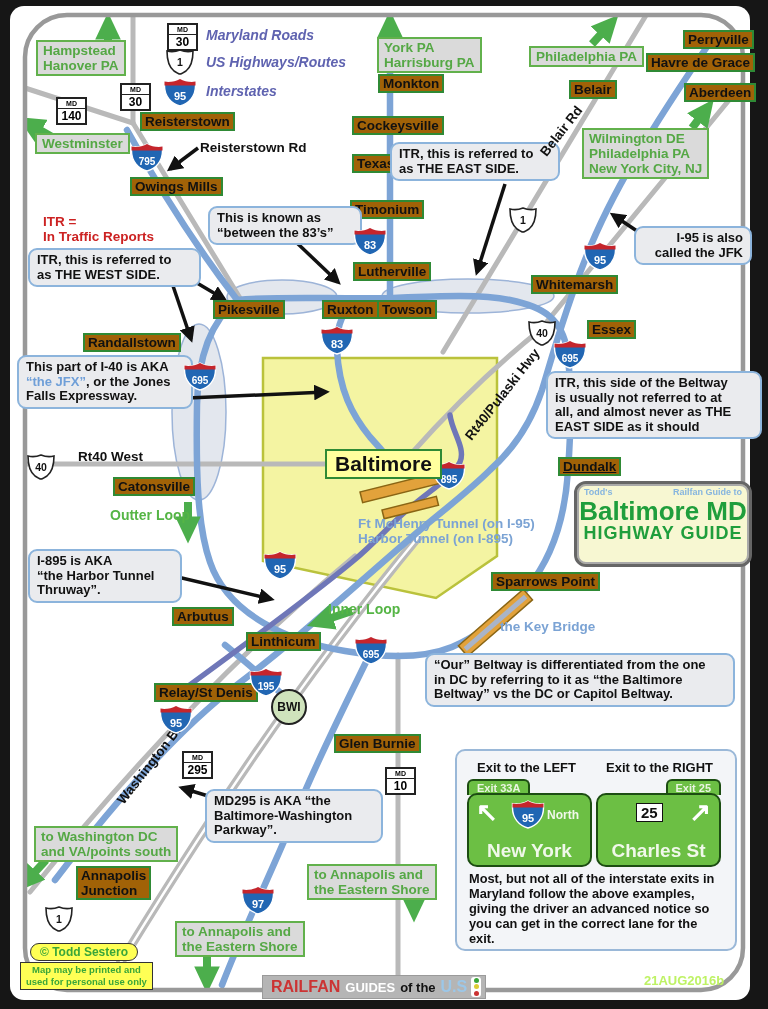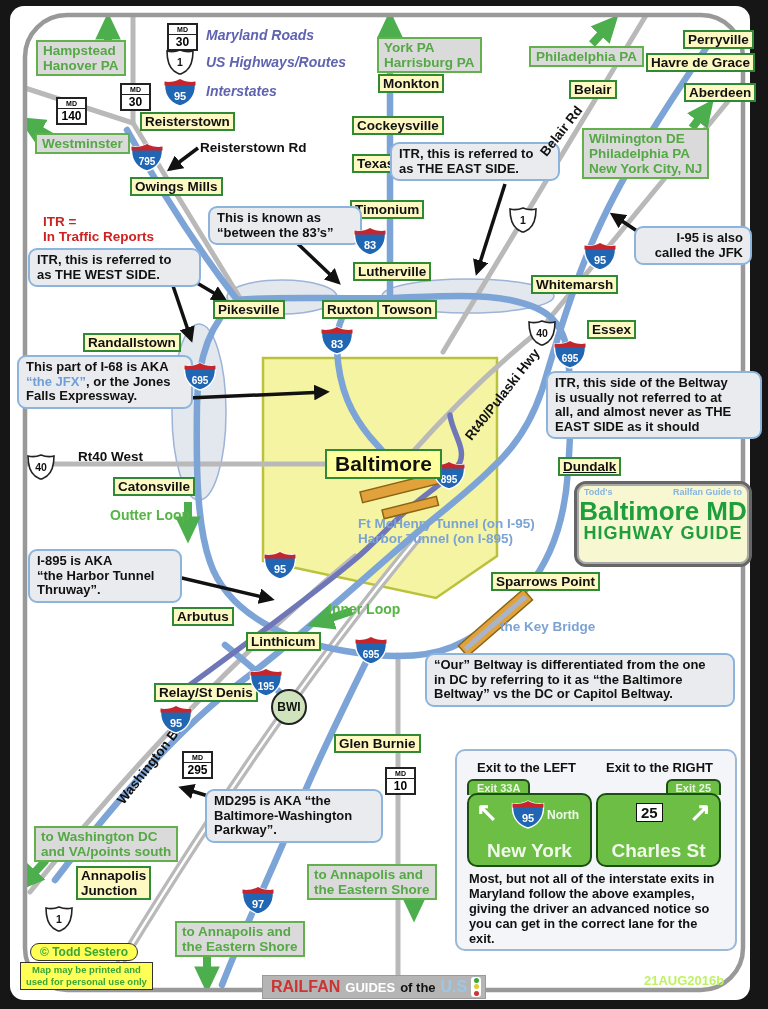--- a/index.html
+++ b/index.html
@@ -1,21 +1,21 @@
 <!DOCTYPE html>
 <html><head>
 <meta charset="utf-8">
 <style>
   html,body{margin:0;padding:0;}
   body{font-family:"Liberation Sans", sans-serif; background:#444;}
   #map{position:relative;width:768px;height:1009px;background:#161616;overflow:hidden;}
   #roads{position:absolute;left:0;top:0;}
   #labels{position:absolute;left:0;top:0;width:768px;height:1009px;}
   .lbl{position:absolute;white-space:pre-line;line-height:1.12;}
-  .city{background:#fef9c3;border:2px solid #2f8a35;color:#111;font-weight:bold;font-size:13.5px;padding:0 3px;}
+  .city{background:#a16207;border:2px solid #2f8a35;color:#111;font-weight:bold;font-size:13.5px;padding:0 3px;}
   .dest{background:#dadada;border:2px solid #62b14c;color:#55a845;font-weight:bold;font-size:13.5px;padding:1px 5px;}
   .callout{background:#eaebee;border:2px solid #8cb4dc;border-radius:9px;color:#111;font-weight:bold;font-size:13px;padding:3px 7px;}
   .callout .blue{color:#6f9fd8;}
   .roadname{color:#111;font-weight:bold;font-size:13.5px;}
   .rot{transform-origin:0 100%;}
   .looptext{color:#55b545;font-weight:bold;font-size:14px;}
   .bluetext{color:#7ba3d4;font-weight:bold;font-size:13.5px;}
   .rednote{color:#cc2222;font-weight:bold;font-size:13.5px;}
   .legendtext{color:#5f63b0;font-weight:bold;font-style:italic;font-size:14px;}
   .shield{position:absolute;}
@@ -199,21 +199,21 @@
       <div class="lbl dest" style="left: 307px; top: 864px;">to Annapolis and
 the Eastern Shore</div>
       <div class="lbl dest" style="left: 175px; top: 921px;">to Annapolis and
 the Eastern Shore</div>
       <div class="lbl callout" style="left: 390px; top: 142px; width: 152px;"><span>ITR, this is referred to
 as THE EAST SIDE.</span></div>
       <div class="lbl callout" style="left: 208px; top: 206px; width: 136px;"><span>This is known as
 “between the 83’s”</span></div>
       <div class="lbl callout" style="left: 28px; top: 248px; width: 155px;"><span>ITR, this is referred to
 as THE WEST SIDE.</span></div>
-      <div class="lbl callout" style="left: 17px; top: 355px; width: 158px;"><span>This part of I-68 is AKA
+      <div class="lbl callout" style="left: 17px; top: 355px; width: 158px;"><span>This part of I-40 is AKA
 </span><span class="blue">“the JFX”</span><span>, or the Jones
 Falls Expressway.</span></div>
       <div class="lbl callout" style="left: 634px; top: 226px; width: 100px; text-align: right;"><span>I-95 is also
 called the JFK</span></div>
       <div class="lbl callout" style="left: 546px; top: 371px; width: 198px;"><span>ITR, this side of the Beltway
 is usually not referred to at
 all, and almost never as THE
 EAST SIDE as it should</span></div>
       <div class="lbl callout" style="left: 28px; top: 549px; width: 136px;"><span>I-895 is AKA
 “the Harbor Tunnel

